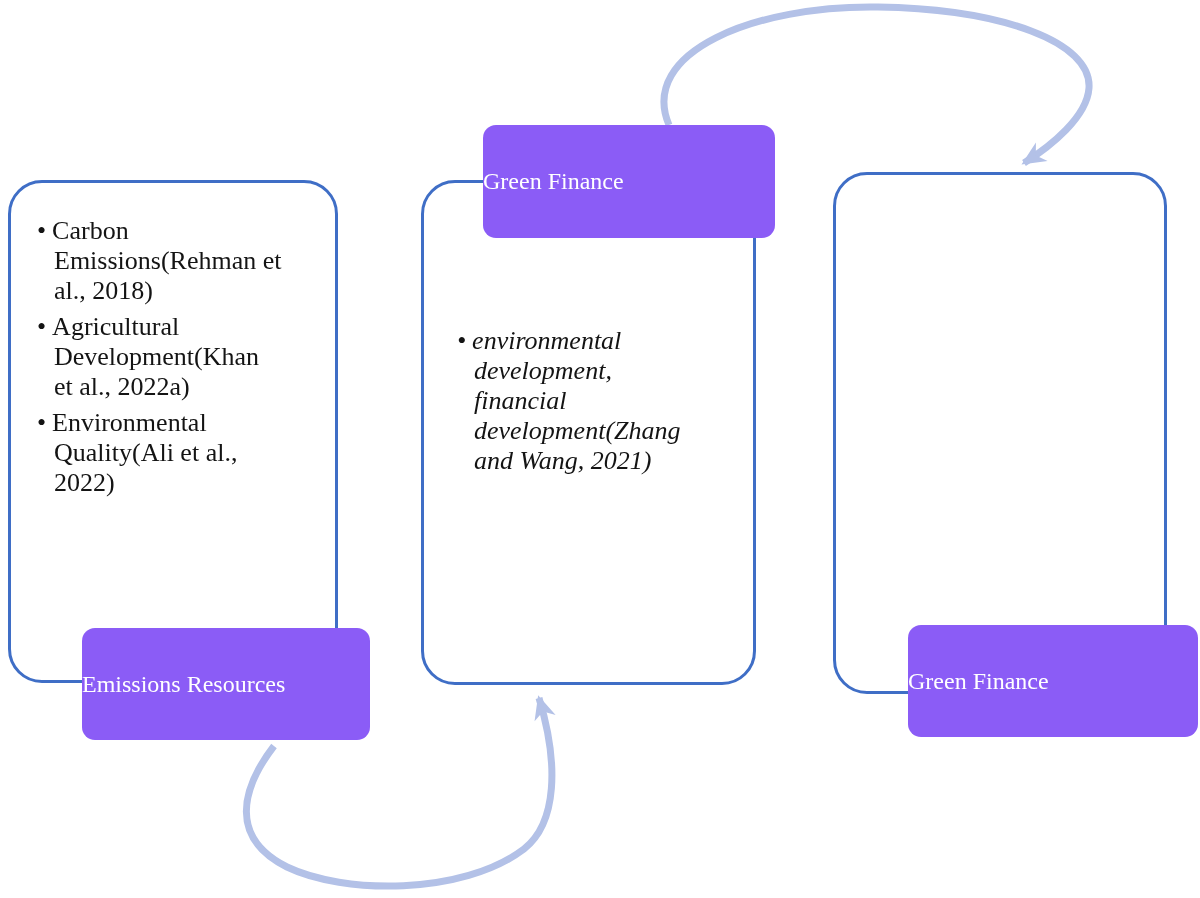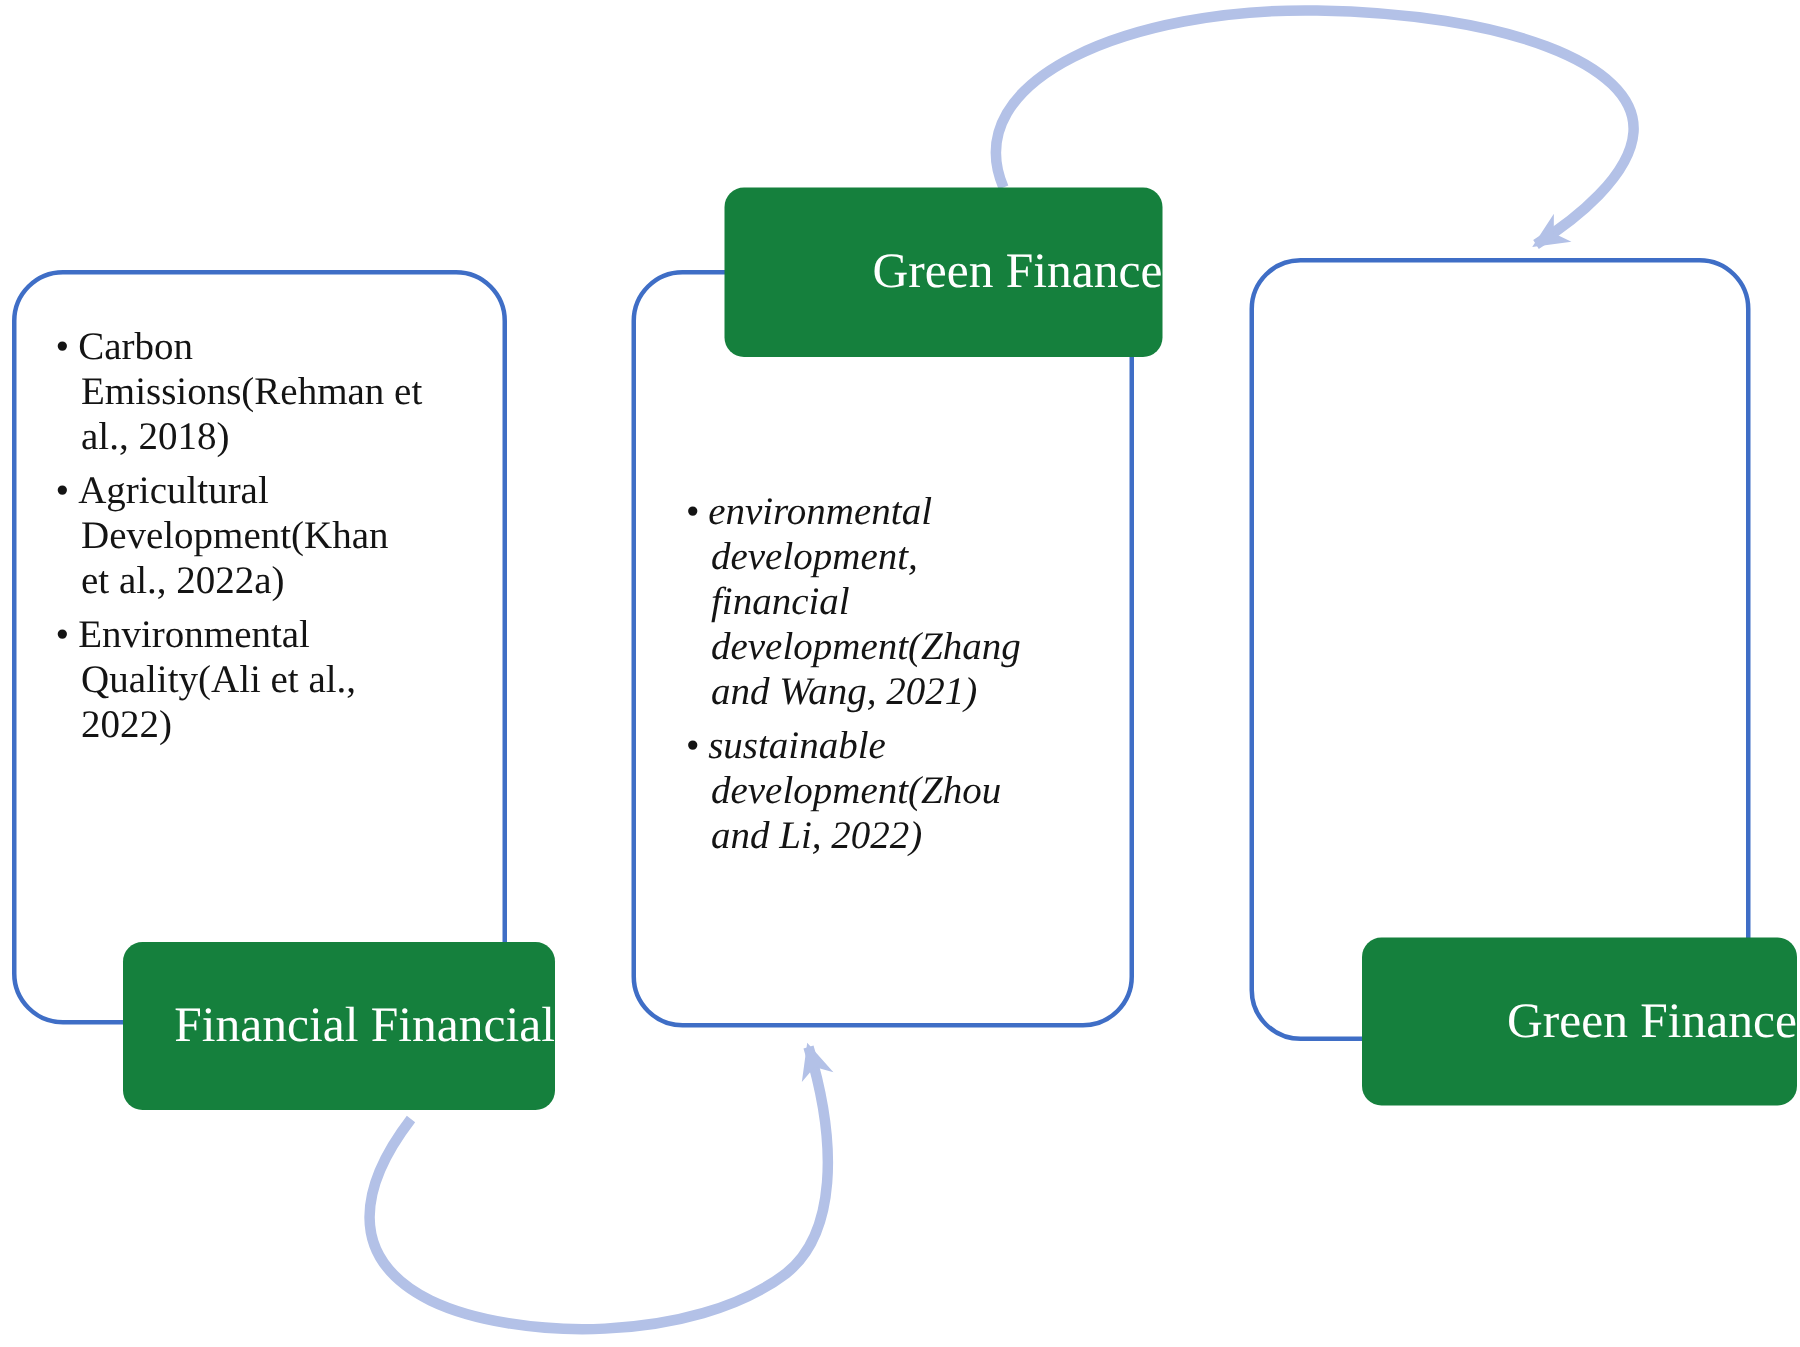--- a/index.html
+++ b/index.html
@@ -9,23 +9,23 @@
   }
   .arrows{position:absolute;left:0;top:0;width:1200px;height:898px;z-index:2;pointer-events:none;}
   .arrow-path{fill:none;stroke-width:7;stroke-linecap:butt;}
   .panel-outline{
     position:absolute;border:3px solid #3f6ec6;border-radius:34px;background:transparent;z-index:1;
   }
   .outline-left{left:8px;top:180px;width:324px;height:497px;}
   .outline-middle{left:421px;top:180px;width:329px;height:499px;}
   .outline-right{left:833px;top:172px;width:328px;height:516px;}
   .label-box{
-    position:absolute;background:#15803d;border-radius:13px;z-index:3;
-    display:flex;flex-direction:column;align-items:flex-end;justify-content:center;
-    color:#ffffff;font-size:33px;line-height:41px;text-align:center;
+    position:absolute;background:#8b5cf6;border-radius:13px;z-index:3;
+    display:flex;flex-direction:column;align-items:flex-start;justify-content:center;
+    color:#ffffff;font-size:24px;line-height:41px;text-align:center;
   }
   .label-financial{left:82px;top:628px;width:288px;height:112px;}
   .label-green-finance{left:483px;top:125px;width:292px;height:113px;}
   .label-fintech{left:908px;top:625px;width:290px;height:112px;}
   .bullets{
     position:absolute;z-index:2;margin:0;padding:0;list-style:none;
     font-size:26px;line-height:30px;
   }
   .bullets li{
     padding-left:17px;text-indent:-17px;margin:0 0 6px 0;
@@ -50,27 +50,26 @@
     <path class="arrow-path" d="M 274 746 C 241 789, 229 838, 287 867 C 343 894, 462 896, 524 849 C 557 823, 559 764, 539 698" marker-end="url(#arrowhead)" stroke="#b3c1e7"></path>
   </svg>
 
   <div class="panel-outline outline-left"></div>
   <ul class="bullets list-left">
     <li>Carbon Emissions(Rehman et al., 2018)</li>
     <li>Agricultural Development(Khan et al., 2022a)</li>
     <li>Environmental Quality(Ali et al., 2022)</li>
   </ul>
   <div class="label-box label-financial">
-    <span>Financial Financial</span>
+    <span>Emissions Resources</span>
   </div>
 
   <div class="panel-outline outline-middle"></div>
   <ul class="bullets list-middle">
     <li>environmental development, financial development(Zhang and Wang, 2021)</li>
-    <li>sustainable development(Zhou and Li, 2022)</li>
   </ul>
   <div class="label-box label-green-finance">
     <span>Green Finance</span>
   </div>
 
   <div class="panel-outline outline-right"></div>
   <div class="label-box label-fintech">
     <span>Green Finance</span>
   </div>
 

